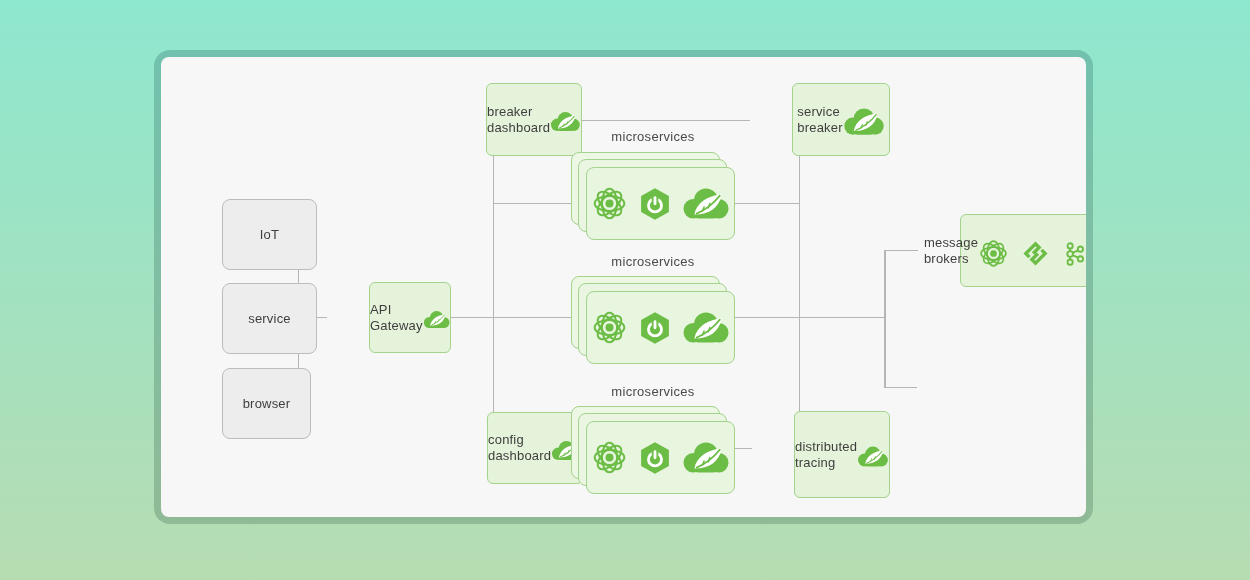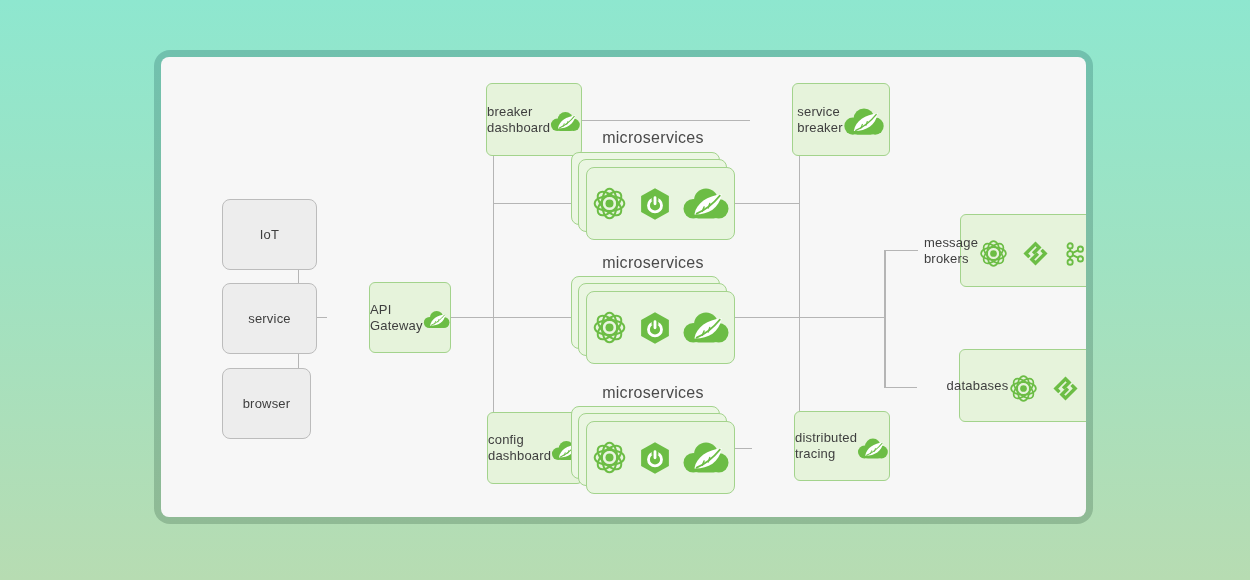--- a/index.html
+++ b/index.html
@@ -28,21 +28,21 @@
   .icon-row{display:flex;align-items:center;gap:12px;margin-top:6px;}
   .stack{position:absolute;width:164px;height:88px;}
   .card{
     position:absolute;width:149px;height:73px;box-sizing:border-box;
     background:#e8f5df;border:1px solid #a3d38c;border-radius:8px;
   }
   .card.back1{left:0;top:0;background:#ecf7e4;}
   .card.back2{left:7px;top:7px;background:#eaf6e1;}
   .card.front{left:15px;top:15px;display:flex;align-items:center;justify-content:center;gap:10px;}
   .ms-label{
-    position:absolute;width:164px;text-align:center;font-size:16px;color:#4a4a4a;letter-spacing:.3px;
+    position:absolute;width:164px;text-align:center;font-size:13px;color:#4a4a4a;letter-spacing:.3px;
   }
   .line{position:absolute;background:#b5b5b5;}
   .line.h{height:1.5px;}
   .line.v{width:1.5px;}
 </style>
 </head>
 <body>
 
 <svg width="0" height="0" style="position:absolute" aria-hidden="true">
   <defs>
@@ -158,21 +158,21 @@
     </div>
 
     <div class="node green" style="left:589px;top:26px;width:98px;height:73px">
       <span class="nlabel">service
 breaker</span>
       <svg class="icon leaf" width="42" height="29">
           <use href="#icon-leaf-cloud"></use>
         </svg>
     </div>
 
-    <div class="node green" style="left:591px;top:354px;width:96px;height:70px">
+    <div class="node green" style="left:591px;top:354px;width:96px;height:87px">
       <span class="nlabel">distributed
 tracing</span>
       <svg class="icon leaf" width="42" height="29">
           <use href="#icon-leaf-cloud"></use>
         </svg>
     </div>
 
     <div class="node green" style="left:757px;top:157px;width:132px;height:73px">
       <span class="nlabel">message brokers</span>
       <span class="icon-row">
@@ -184,34 +184,20 @@
           </svg>
         <svg class="icon" width="26" height="26">
             <use href="#icon-kafka"></use>
           </svg>
         <svg class="icon" width="28" height="28">
             <use href="#icon-rabbit"></use>
           </svg>
       </span>
     </div>
 
-    <div class="node green" style="left:756px;top:292px;width:148px;height:73px">
-      <span class="nlabel">databases</span>
-      <span class="icon-row">
-        <svg class="icon" width="31" height="31">
-            <use href="#icon-flower"></use>
-          </svg>
-        <svg class="icon" width="29" height="29">
-            <use href="#icon-diamond"></use>
-          </svg>
-        <svg class="icon" width="27" height="27">
-            <use href="#icon-db"></use>
-          </svg>
-      </span>
-    </div>
 
     <div class="ms-label" style="left:410px;top:72px">microservices</div>
     <div class="stack" style="left:410px;top:95px">
       <div class="card back1"></div>
       <div class="card back2"></div>
       <div class="card front">
         <svg class="icon" width="37" height="37">
             <use href="#icon-flower"></use>
           </svg>
         <svg class="icon" width="34" height="34">

